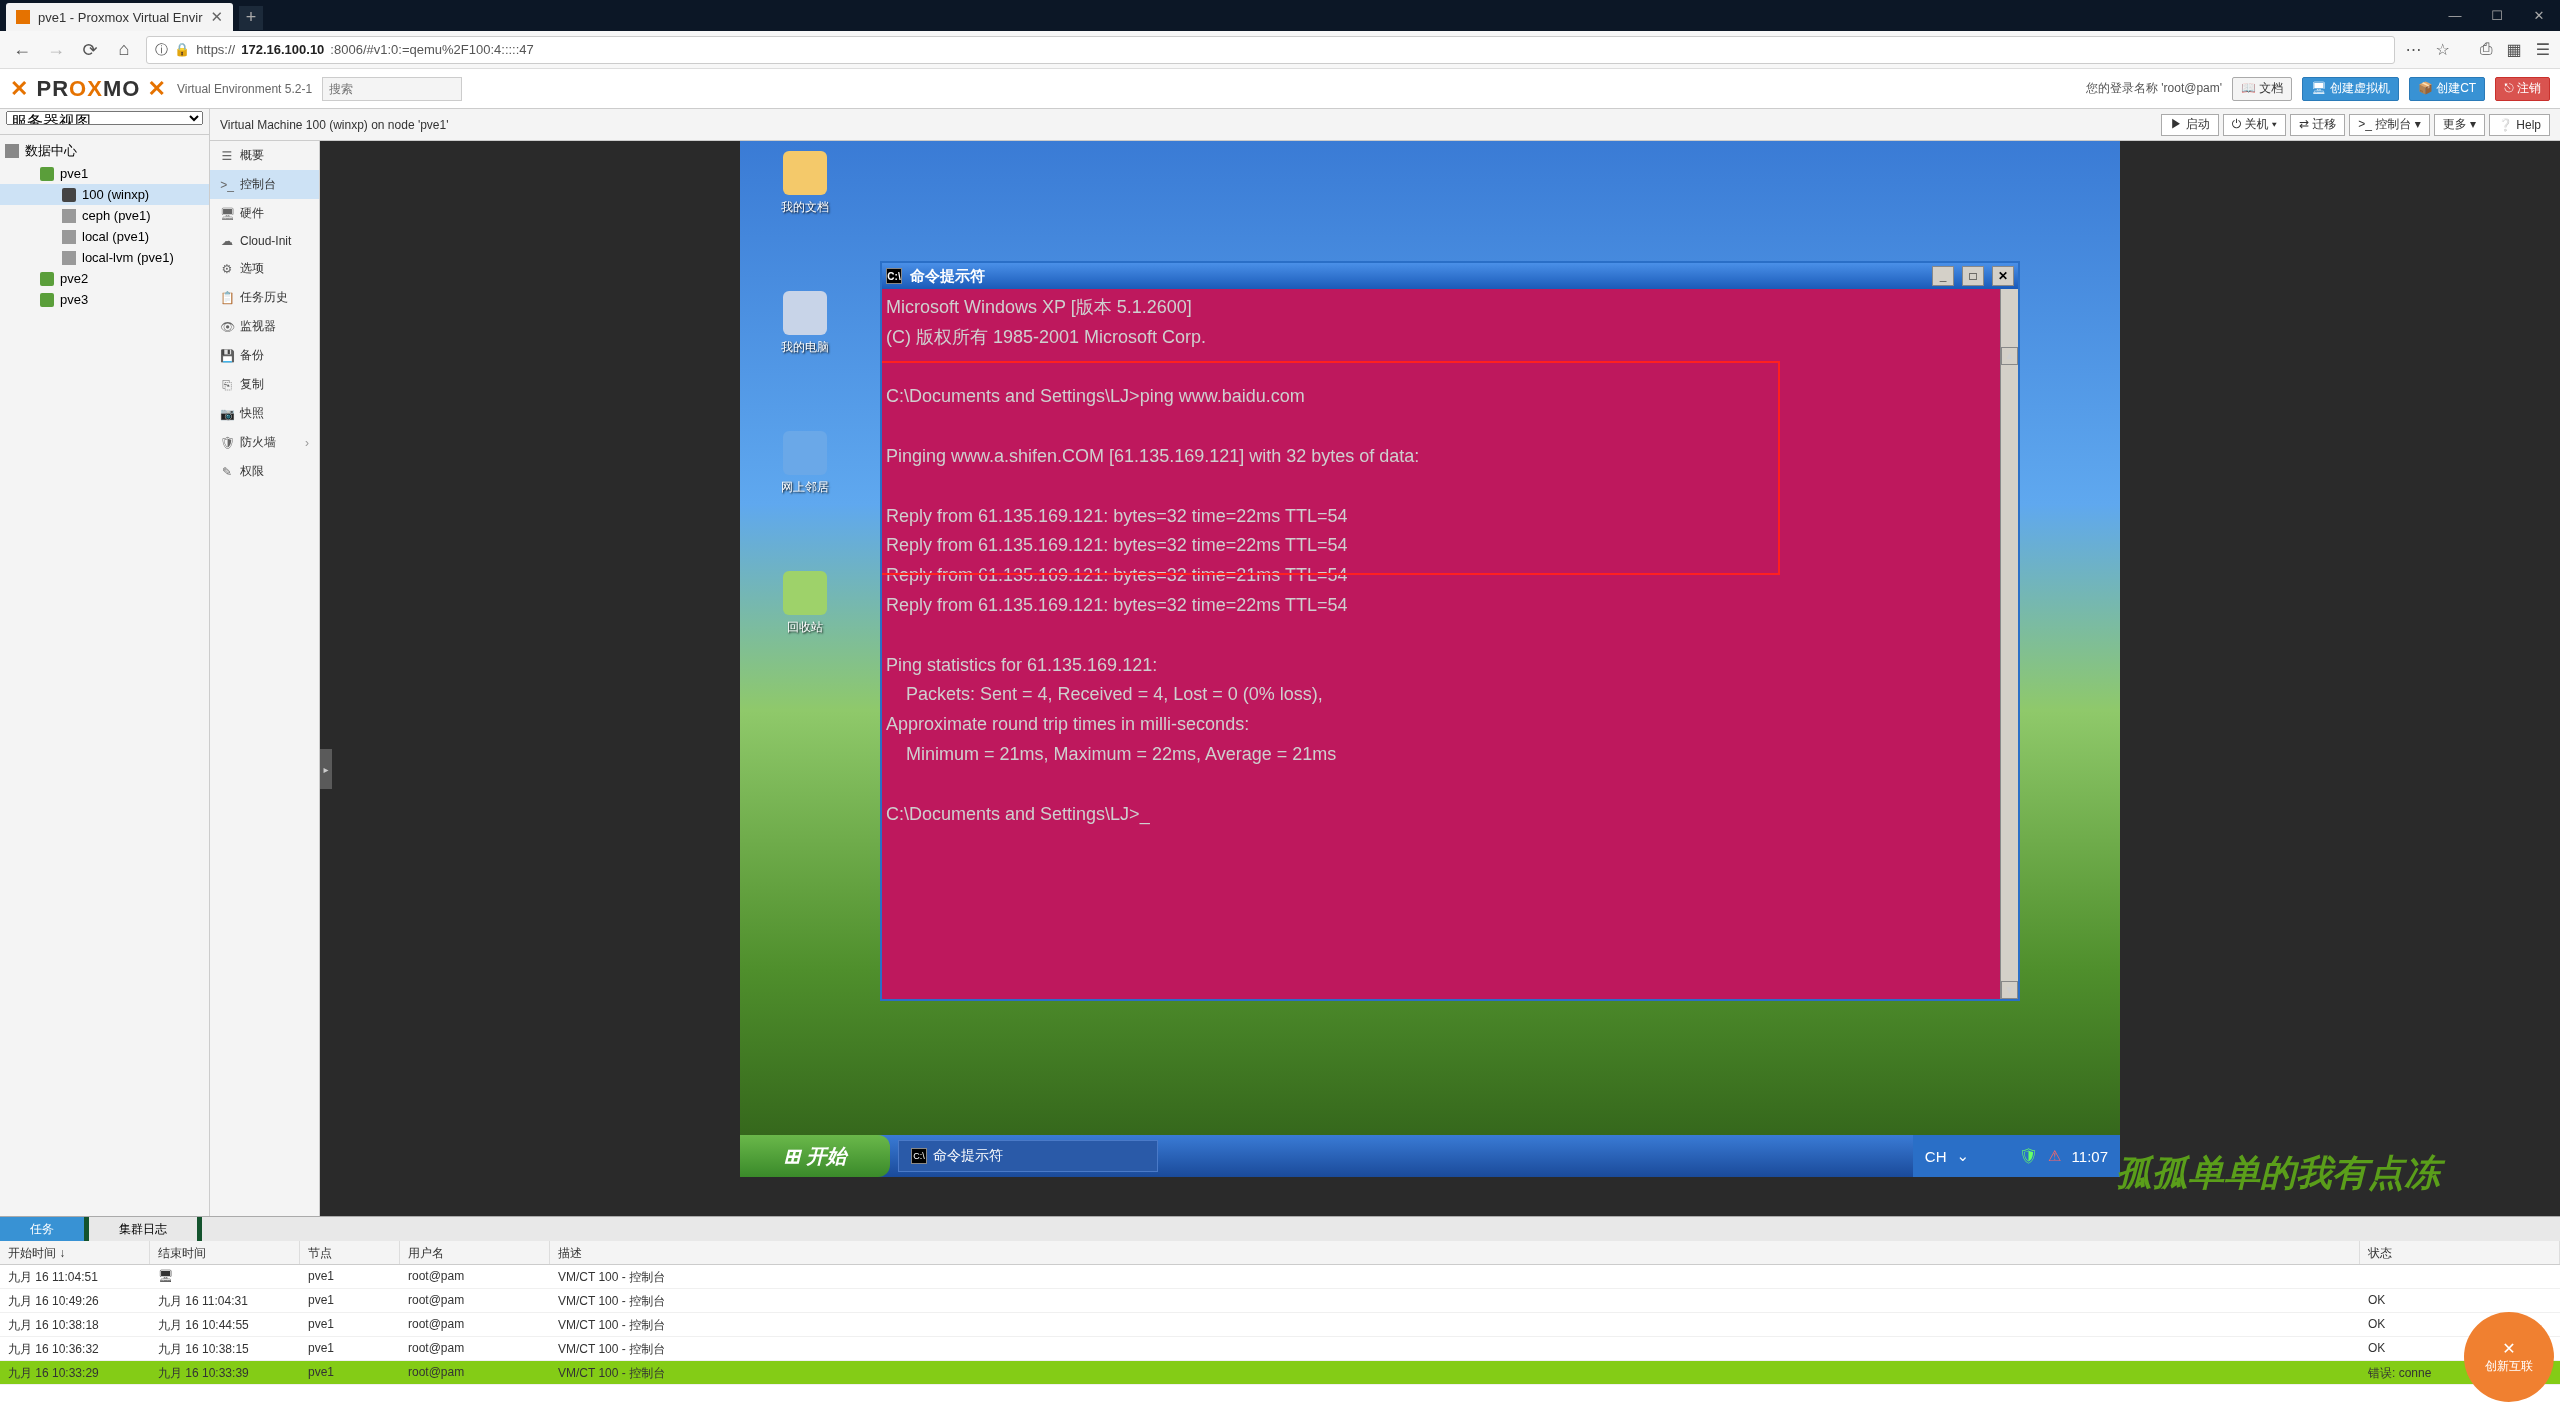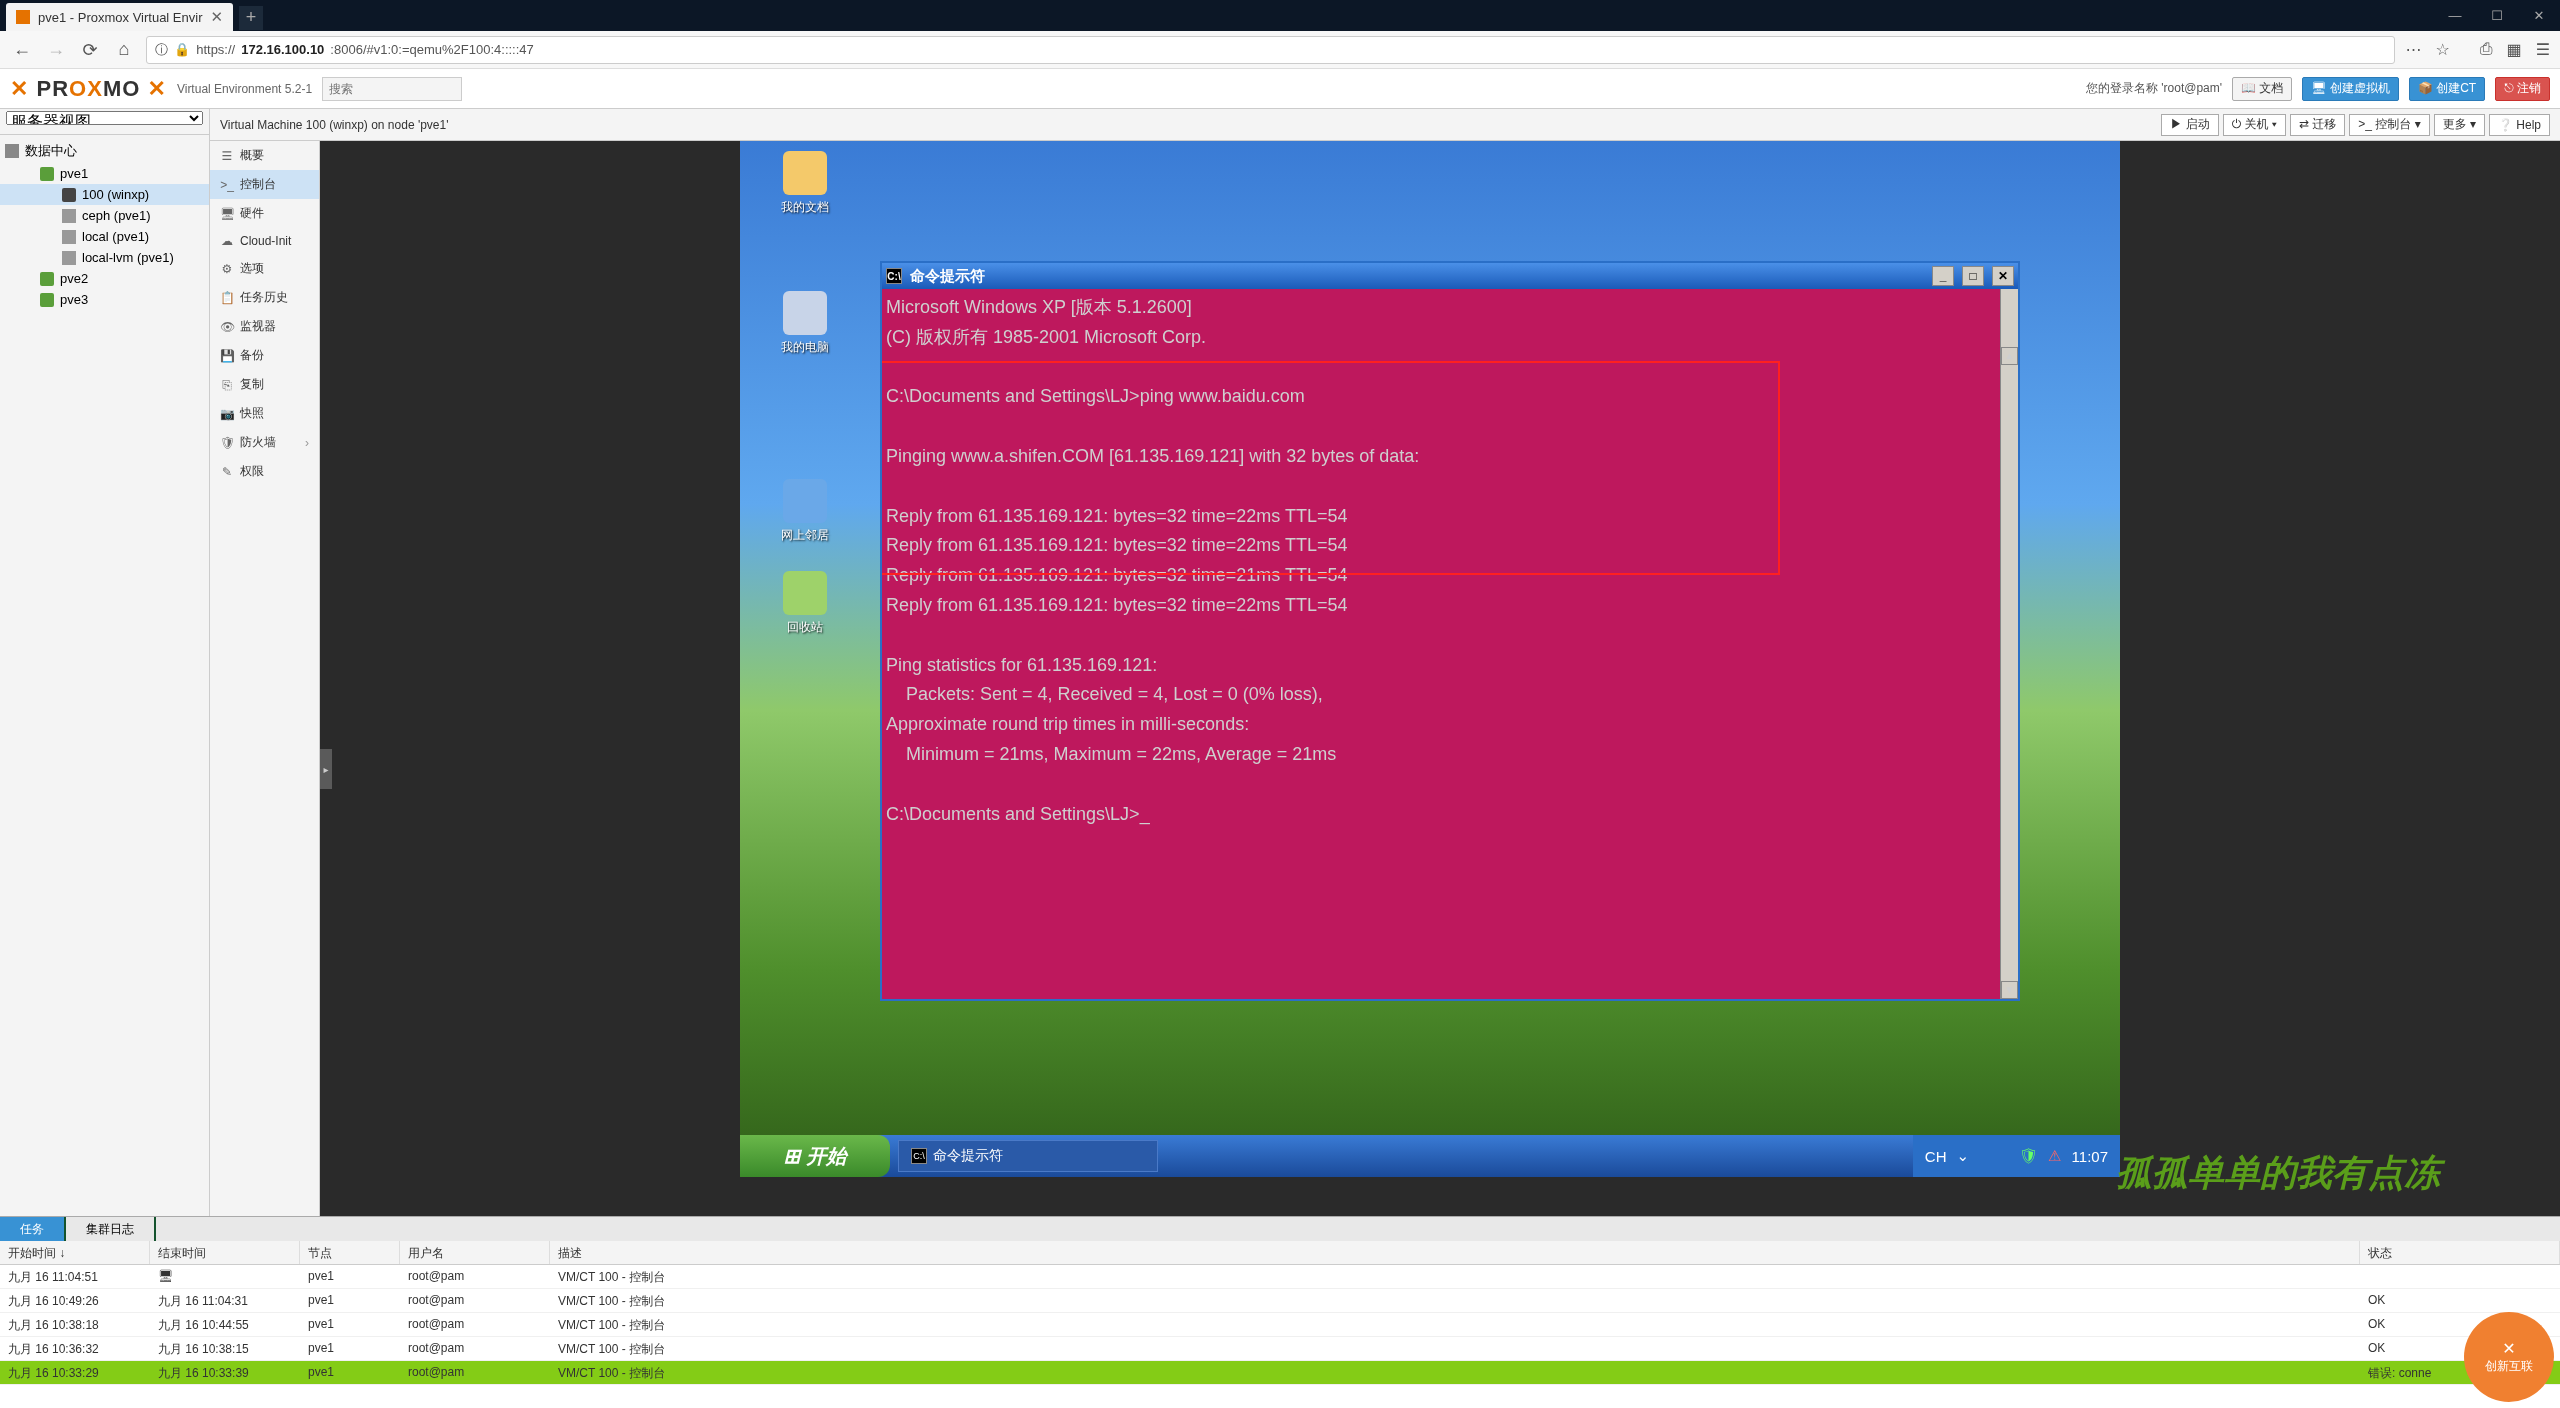--- a/index.html
+++ b/index.html
@@ -57,41 +57,41 @@
 .vm-tab.sel { background:#cde2f5; }
 .vm-tab .ti { width:14px; text-align:center; color:#666; }
 
 .console-wrap { flex:1; background:#2a2a2a; position:relative; overflow:hidden; }
 .vnc-screen { position:absolute; left:420px; top:0; width:1380px; height:1036px; }
 .xp-desktop { width:100%; height:100%; background:linear-gradient(to bottom,#3a7bd5 0%,#5fa8ef 35%,#8fc96a 55%,#4f8f2c 80%,#2f5e18 100%); position:relative; }
 .xp-icon { position:absolute; width:70px; text-align:center; color:#fff; font-size:12px; text-shadow:1px 1px 2px #000; }
 .xp-icon .ic { width:44px; height:44px; margin:0 auto 4px; background:#ffd76a; border-radius:6px; }
 .xp-icon.mydoc { left:30px; top:10px; } .xp-icon.mydoc .ic{background:#f4c96a;}
 .xp-icon.mycomp { left:30px; top:150px; } .xp-icon.mycomp .ic{background:#c8d4e8;}
-.xp-icon.netn { left:30px; top:290px;margin-top:48px; } .xp-icon.netn .ic{background:#6aa8e8;}
+.xp-icon.netn { left:30px; top:290px; } .xp-icon.netn .ic{background:#6aa8e8;}
 .xp-icon.recycle { left:30px; top:430px; } .xp-icon.recycle .ic{background:#9ed26a;}
 .cmd-win { position:absolute; left:140px; top:120px; width:1140px; height:740px; border:2px solid #2a6fc7; background:#000; }
 .cmd-title { height:26px; background:linear-gradient(#4a90e8,#1a5ab8); display:flex; align-items:center; gap:8px; color:#fff; font-size:15px; padding:0 4px; font-weight:bold; }
 .cmd-title .cic { width:16px; height:16px; background:#000; border:1px solid #888; font-size:10px; display:flex; align-items:center; justify-content:center; }
 .cmd-title .sp { flex:1; }
 .cmd-title .wb { width:22px; height:20px; background:#d4d0c8; border:1px solid #888; color:#000; display:flex; align-items:center; justify-content:center; font-size:12px; }
 .cmd-body { position:relative; height:calc(100% - 26px); background:#be185d; color:#cfcfcf; font-family:"Courier New",monospace; font-size:18px; line-height:1.6; padding:4px; white-space:pre; overflow:hidden; }
 .cmd-body .redbox { position:absolute; border:2px solid #ff2020; left:-2px; top:72px; width:900px; height:214px; pointer-events:none; }
 .cmd-scroll { position:absolute; right:0; top:0; width:18px; height:100%; background:#d4d0c8; border-left:1px solid #888; }
 .cmd-scroll .up,.cmd-scroll .dn{height:18px;background:#d4d0c8;border:1px solid #888;display:flex;align-items:center;justify-content:center;font-size:10px;}
 .cmd-scroll .dn{position:absolute;bottom:0;left:0;right:0;}
 .xp-taskbar { position:absolute; bottom:0; left:0; right:0; height:42px; background:linear-gradient(#3a7bd5,#1a4a9a); display:flex; align-items:center; }
 .xp-start { width:150px; height:100%; background:linear-gradient(#6ab84a,#3a8a2a); color:#fff; font-size:20px; font-style:italic; font-weight:bold; display:flex; align-items:center; justify-content:center; border-radius:0 12px 12px 0; gap:6px; }
 .xp-task { height:32px; margin-left:8px; padding:0 12px; background:#2a5aa8; color:#fff; display:flex; align-items:center; gap:6px; font-size:14px; border:1px solid #4a7ac8; min-width:260px; }
 .xp-tray { margin-left:auto; height:100%; background:#2a6fc7; display:flex; align-items:center; padding:0 12px; gap:10px; color:#fff; font-size:15px; }
 .expand-handle{position:absolute;left:0;top:48%;width:12px;height:40px;background:#5a5a5a;color:#ccc;display:flex;align-items:center;justify-content:center;font-size:10px;}
 
 .log-panel { position:absolute; left:0; right:0; bottom:0; height:192px; background:#fff; border-top:1px solid #aaa; display:flex; flex-direction:column; }
 .log-tabs { height:24px; background:#e8e8e8; display:flex; }
-.log-tab { padding:4px 20px; font-size:12px; border-right:2px solid #14532d; }
+.log-tab { padding:4px 30px; font-size:12px; border-right:5px solid #14532d; }
 .log-tab.sel { background:#3892d4; color:#fff; }
 .log-head { height:24px; background:#f4f4f4; border-bottom:1px solid #ccc; display:flex; font-size:12px; color:#333; }
 .log-head div { padding:4px 8px; border-right:1px solid #ddd; }
 .log-row { height:24px; display:flex; font-size:12px; color:#333; border-bottom:1px solid #f0f0f0; }
 .log-row div { padding:4px 8px; }
 .log-row.sel { background:#84cc16; }
 .c-start{width:150px;} .c-end{width:150px;} .c-node{width:100px;} .c-user{width:150px;} .c-desc{flex:1;} .c-stat{width:200px;}
 
 .watermark { position:absolute; right:120px; bottom:210px; font-size:36px; font-style:italic; font-weight:bold; color:#5a9e1a; font-family:"KaiTi","STKaiti",serif; }
 .brand-badge { position:absolute; right:6px; bottom:6px; width:90px; height:90px; border-radius:50%; background:#f08030; color:#fff; display:flex; align-items:center; justify-content:center; font-size:16px; flex-direction:column; }

